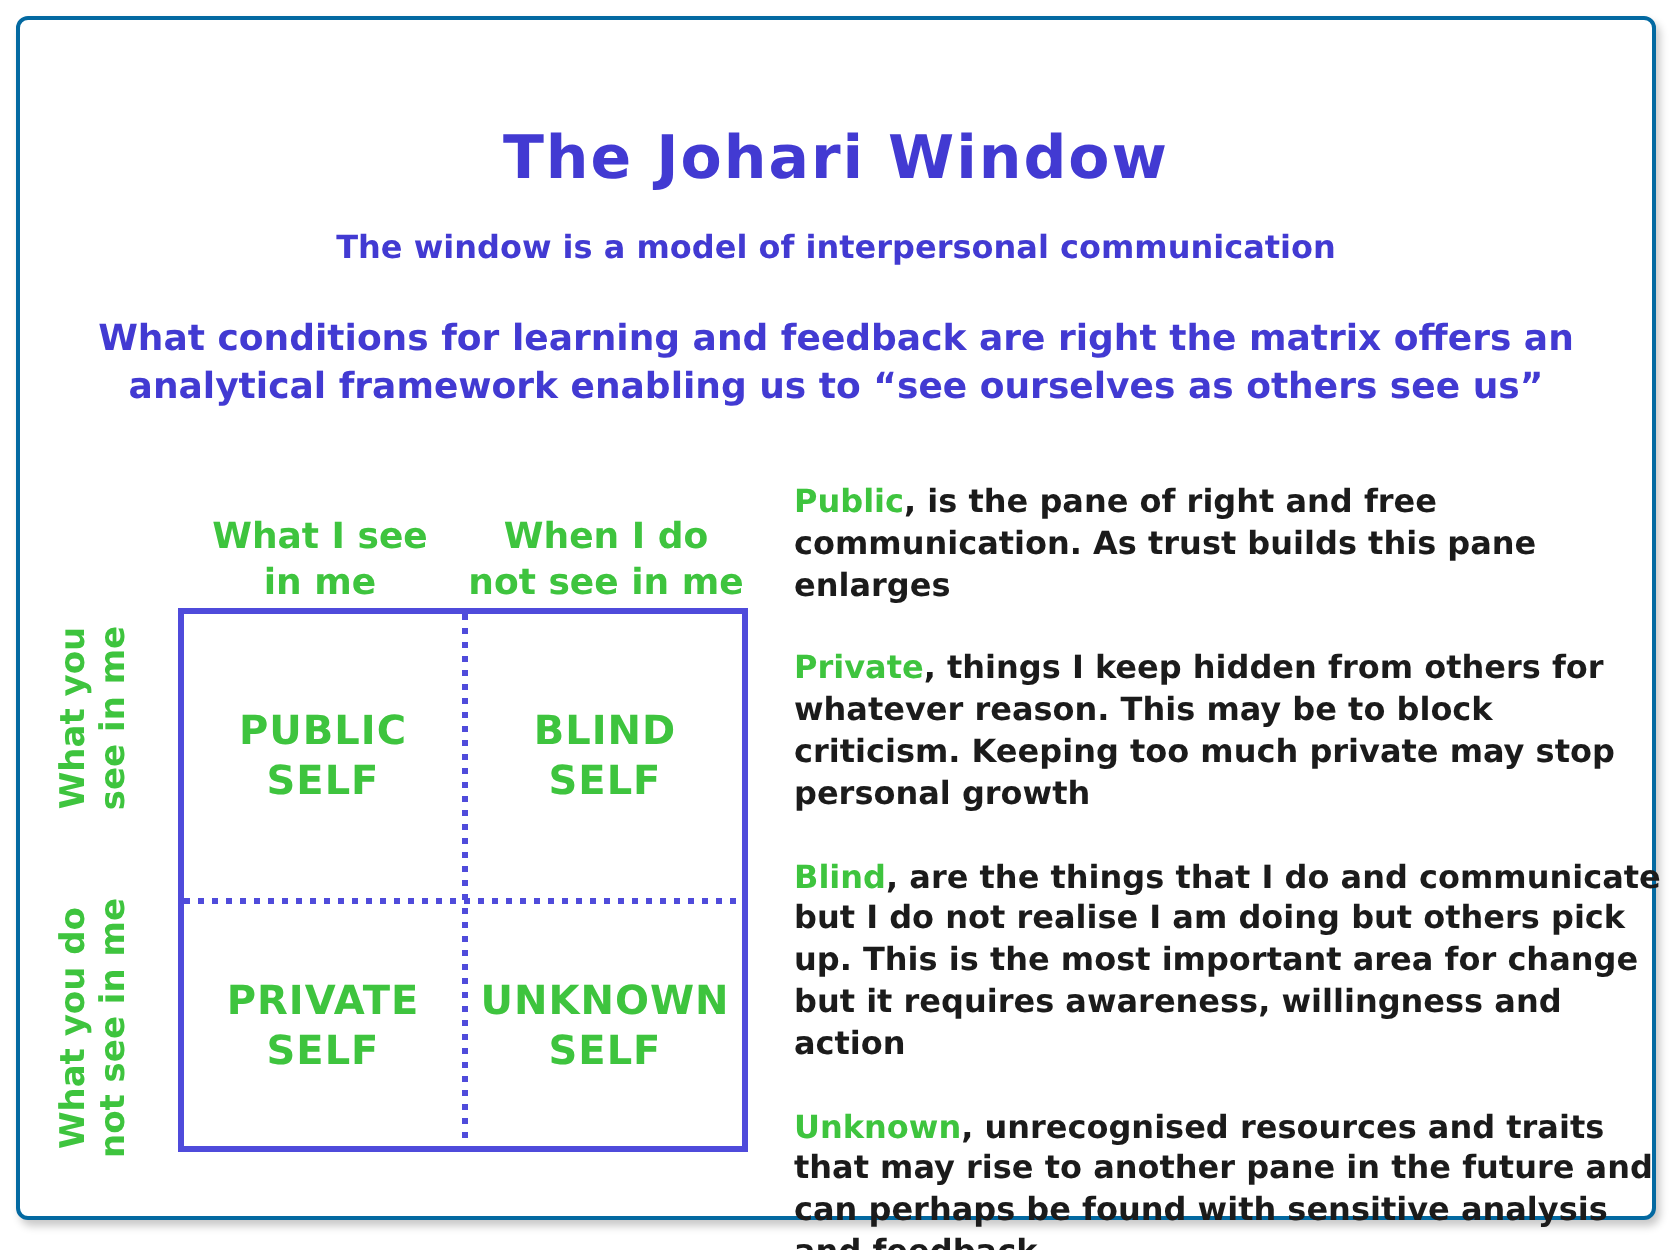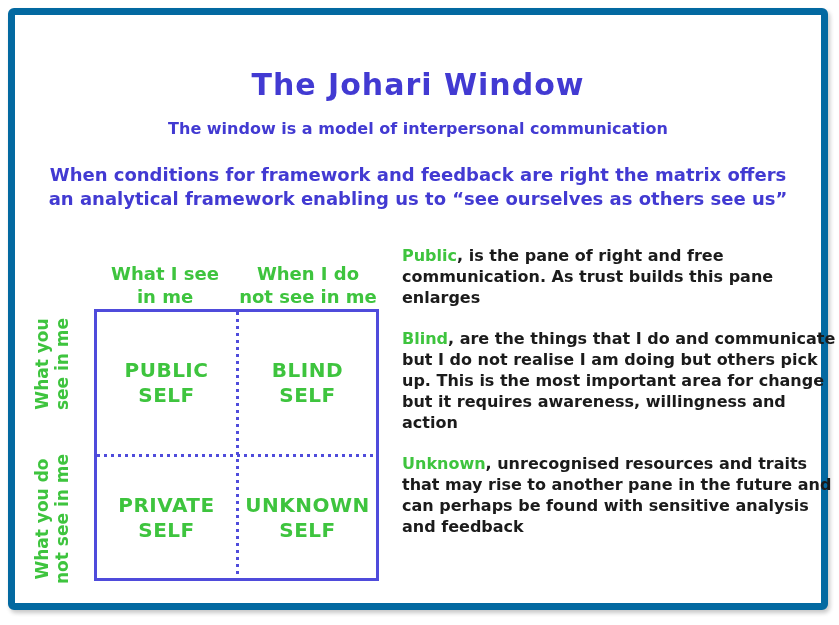--- a/index.html
+++ b/index.html
@@ -7,21 +7,21 @@
     width: 839px; height: 625px;
     background: #ffffff;
     font-family: "DejaVu Sans", sans-serif;
     overflow: hidden;
   }
   .slide {
     position: absolute;
     left: 8px; top: 8px;
     width: 820px; height: 602px;
     background: #ffffff;
-    border: 7px solid #0369a1;
+    border: 2px solid #0369a1;
     border-radius: 6px;
     box-shadow: 2px 3px 4px rgba(0,0,0,0.22);
   }
   .page-title {
     position: absolute; top: 52px; left: 0; width: 100%;
     text-align: center;
     font-size: 30px; font-weight: bold;
     color: var(--blue-text);
     letter-spacing: 1px;
   }
@@ -109,21 +109,21 @@
 </style>
 </head>
 <body>
 
 <div class="slide">
 
   <div class="page-title">The Johari Window</div>
 
   <div class="page-subtitle">The window is a model of interpersonal communication</div>
 
-  <div class="intro-text">When conditions for framework and feedback are right the matrix offers an analytical framework enabling us to “see ourselves as others see us”</div>
+  <div class="intro-text">What conditions for learning and feedback are right the matrix offers an analytical framework enabling us to “see ourselves as others see us”</div>
 
   <div class="diagram">
 
     <div class="col-header c1">What I see
 in me</div>
     <div class="col-header c2">When I do
 not see in me</div>
 
     <div class="row-header r1">What you
 see in me</div>
@@ -143,20 +143,23 @@
       <div class="cell br">UNKNOWN
 SELF</div>
     </div>
   </div>
 
   <div class="descriptions">
     <div class="description-item">
       <span class="description-term">Public</span><span>, is the pane of right and free communication. As trust builds this pane enlarges</span>
     </div>
     <div class="description-item">
+      <span class="description-term">Private</span><span>, things I keep hidden from others for whatever reason. This may be to block criticism. Keeping too much private may stop personal growth</span>
+    </div>
+    <div class="description-item">
       <span class="description-term">Blind</span><span>, are the things that I do and communicate but I do not realise I am doing but others pick up. This is the most important area for change but it requires awareness, willingness and action</span>
     </div>
     <div class="description-item">
       <span class="description-term">Unknown</span><span>, unrecognised resources and traits that may rise to another pane in the future and can perhaps be found with sensitive analysis and feedback</span>
     </div>
   </div>
 
 </div>
 
 </body></html>

